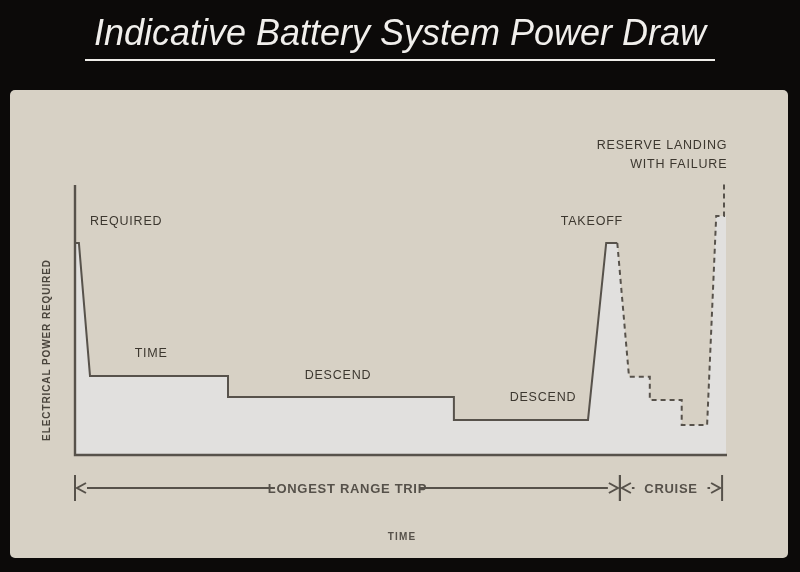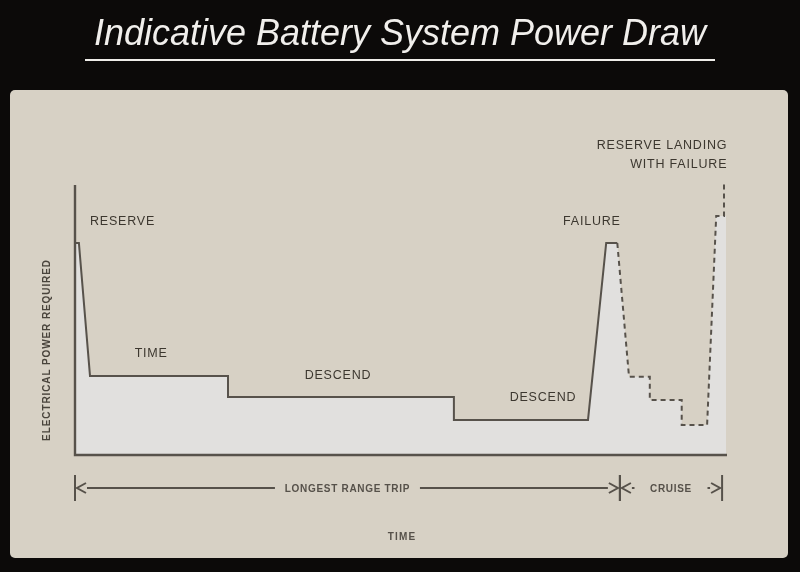--- a/index.html
+++ b/index.html
@@ -11,21 +11,21 @@
          border-bottom:2px solid #efede9;padding:0 9px 6px 9px;line-height:1.15;}
   .panel{position:absolute;left:10px;top:90px;width:778px;height:468px;background:#d7d1c5;
          border-radius:5px;}
   .panel svg{position:absolute;left:0;top:0;}
   .ylabel{position:absolute;left:36px;top:260px;transform:translate(-50%,-50%) rotate(-90deg);
           font-size:10px;font-weight:700;letter-spacing:0.9px;color:#49443c;white-space:nowrap;}
   .xlabel{position:absolute;left:392px;top:446px;transform:translate(-50%,-50%);
           font-size:10px;font-weight:700;letter-spacing:1.2px;color:#56514a;text-align:center;}
   .phase-label{position:absolute;font-size:12.5px;font-weight:400;letter-spacing:0.8px;
                color:#3c372f;white-space:pre-line;line-height:19px;}
-  .span-label{position:absolute;transform:translate(-50%,-50%);font-size:10px;font-weight:700;
+  .span-label{position:absolute;transform:translate(-50%,-50%);font-size:13px;font-weight:700;
               letter-spacing:0.7px;color:#56514a;white-space:nowrap;}
 </style>
 </head>
 <body>
 
 <div class="stage">
   <div class="title-bar">
     <h1 class="title">Indicative Battery System Power Draw</h1>
   </div>
   <div class="panel" id="panel">
@@ -42,23 +42,23 @@
         <line x1="409.94350000000003" y1="398" x2="597.8870000000001" y2="398" stroke="#56514a" stroke-width="2"></line>
         <line x1="609.8870000000001" y1="385" x2="609.8870000000001" y2="411" stroke="#56514a" stroke-width="2"></line>
         <line x1="712.094" y1="385" x2="712.094" y2="411" stroke="#56514a" stroke-width="2"></line>
         <polyline points="620.8870000000001,393 611.8870000000001,398 620.8870000000001,403" fill="none" stroke="#56514a" stroke-width="2"></polyline>
         <polyline points="701.094,393 710.094,398 701.094,403" fill="none" stroke="#56514a" stroke-width="2"></polyline>
         <line x1="621.8870000000001" y1="398" x2="624.4905000000001" y2="398" stroke="#56514a" stroke-width="2"></line>
         <line x1="697.4905000000001" y1="398" x2="700.094" y2="398" stroke="#56514a" stroke-width="2"></line>
       </svg>
     <div class="ylabel">ELECTRICAL POWER REQUIRED</div>
     <div class="xlabel">TIME</div>
-  <div class="phase-label" style="left: 79.973px; top: 130.91px; transform: translateY(-50%);">RESERVE</div>
+  <div class="phase-label" style="left: 79.973px; top: 130.91px; transform: translateY(-50%);">REQUIRED</div>
       <div class="phase-label" style="left: 141.167px; top: 262.94px; transform: translate(-50%, -50%);">TIME</div>
       <div class="phase-label" style="left: 328.004px; top: 285.08px; transform: translate(-50%, -50%);">DESCEND</div>
       <div class="phase-label" style="left: 533px; top: 306.95px; transform: translate(-50%, -50%);">DESCEND</div>
-      <div class="phase-label" style="left: 581.894px; top: 130.91px; transform: translate(-50%, -50%);">FAILURE</div>
+      <div class="phase-label" style="left: 581.894px; top: 130.91px; transform: translate(-50%, -50%);">TAKEOFF</div>
       <div class="phase-label" style="right: 60.698px; top: 46.4px; text-align: right;">RESERVE LANDING
 WITH FAILURE</div>
       <div class="span-label" style="left: 337.443px; top: 398px;">LONGEST RANGE TRIP</div>
       <div class="span-label" style="left: 660.99px; top: 398px;">CRUISE</div>
     </div>
 </div>
 
 </body></html>

